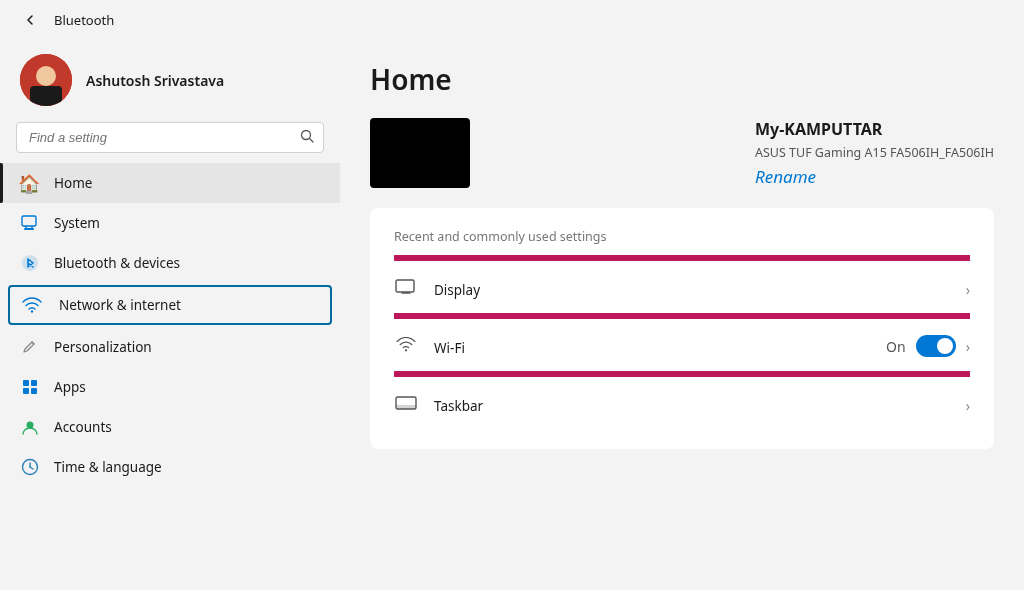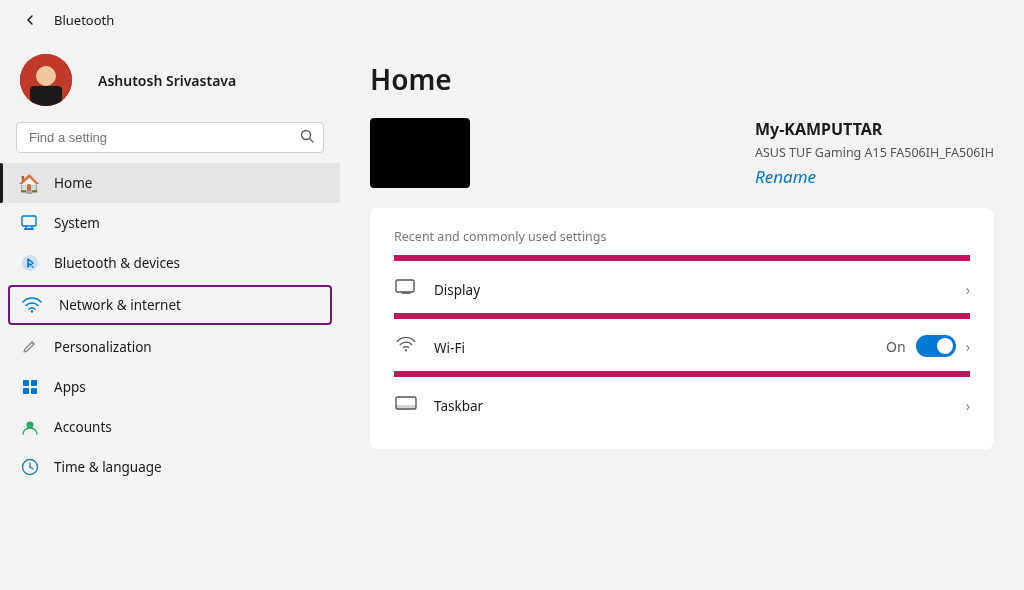--- a/index.html
+++ b/index.html
@@ -46,21 +46,21 @@
       display: flex;
       flex-direction: column;
       padding: 0 0 10px 0;
       overflow-y: auto;
       flex-shrink: 0;
     }
     .user-profile {
       display: flex;
       align-items: center;
       padding: 14px 20px 16px 20px;
-      gap: 26px;
+      gap: 14px;
     }
     .avatar {
       width: 52px;
       height: 52px;
       border-radius: 50%;
       background: #c0392b;
       display: flex;
       align-items: center;
       justify-content: center;
       overflow: hidden;
@@ -86,20 +86,21 @@
     }
     .search-input {
       width: 100%;
       padding: 7px 36px 7px 12px;
       border: 1px solid #d0d0d0;
       border-radius: 4px;
       background: #ffffff;
       font-size: 13px;
       color: #555;
       outline: none;
+      font-style: italic;
     }
     .search-icon-wrap {
       position: absolute;
       right: 10px;
       top: 50%;
       transform: translateY(-50%);
       color: #555;
       font-size: 13px;
       pointer-events: none;
     }
@@ -319,21 +320,21 @@
       <div class="nav-icon">
         <svg width="18" height="18" viewBox="0 0 18 18" fill="none">
           <circle cx="9" cy="9" r="8" fill="#0078d4" opacity="0.15"></circle>
           <path d="M7 5l5 4-5 4V5zm0 4l5 4" stroke="#0078d4" stroke-width="1.5" stroke-linecap="round" stroke-linejoin="round" fill="none"></path>
         </svg>
       </div>
       <span class="nav-label">Bluetooth &amp; devices</span>
     </div>
 
     <div style="padding: 2px 8px;">
-      <div class="nav-item" style="border: 2px solid #701a75; border-radius: 4px; padding: 8px 12px; gap: 17px;">
+      <div class="nav-item" style="border: 2px solid #0369a1; border-radius: 4px; padding: 8px 12px; gap: 17px;">
         <div class="nav-icon">
           <svg width="20" height="16" viewBox="0 0 20 16" fill="none">
             <path d="M1 5c2.5-2.5 5.9-4 9-4s6.5 1.5 9 4" stroke="#0078d4" stroke-width="1.5" stroke-linecap="round" fill="none"></path>
             <path d="M4 8.5c1.5-1.5 3.6-2.5 6-2.5s4.5 1 6 2.5" stroke="#0078d4" stroke-width="1.5" stroke-linecap="round" fill="none"></path>
             <path d="M7 12c.8-.8 1.9-1.3 3-1.3s2.2.5 3 1.3" stroke="#0078d4" stroke-width="1.5" stroke-linecap="round" fill="none"></path>
             <circle cx="10" cy="14.5" r="1.2" fill="#0078d4"></circle>
           </svg>
         </div>
         <span class="nav-label">Network &amp; internet</span>
       </div>

